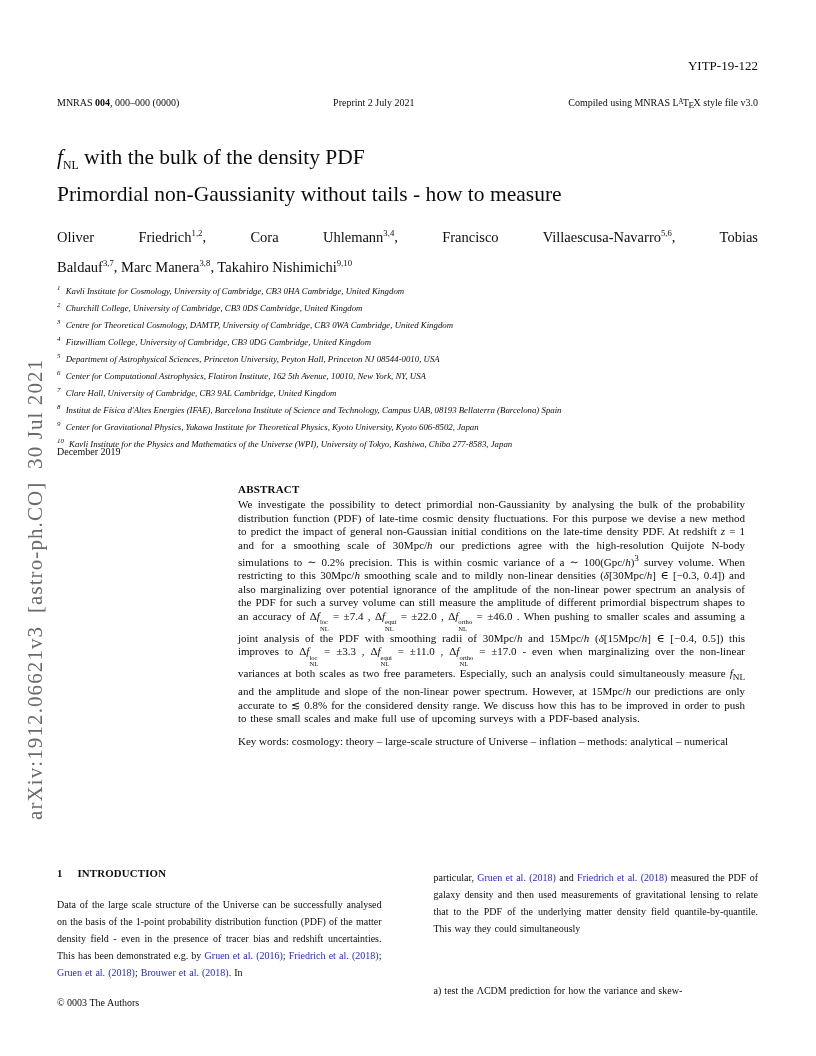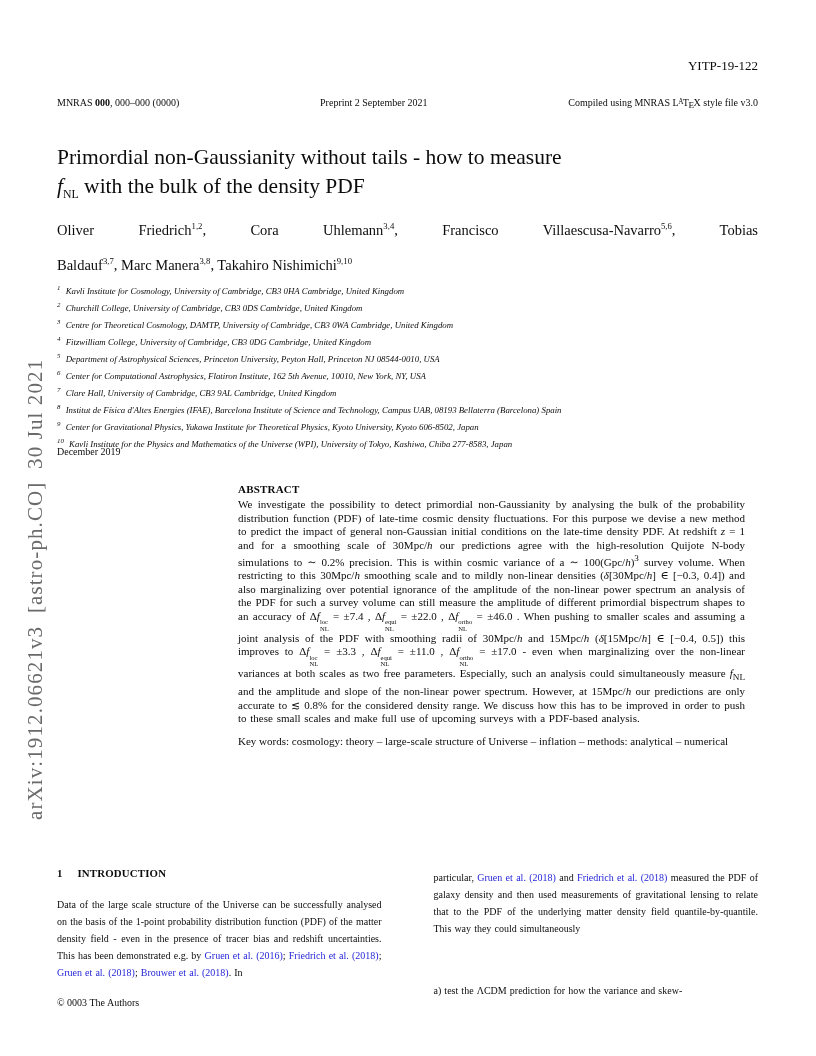--- a/index.html
+++ b/index.html
@@ -18,21 +18,21 @@
   .report-no{position:absolute;top:58px;right:58px;font-size:13px;}
   .hdr-row{position:absolute;top:97px;left:57px;width:701px;display:flex;justify-content:space-between;font-size:10px;}
   .hdr-row b{font-weight:bold;}
   .lx-a{font-size:0.72em;vertical-align:0.28em;margin:0 -0.5px;}
   .lx-e{font-size:0.92em;vertical-align:-0.22em;margin:0 -0.5px;}
 
   .title{position:absolute;top:143px;left:57px;width:706px;margin:0;font-size:21.5px;font-weight:normal;line-height:29px;}
   .title .tl{display:block;}
   .title sub{font-size:0.55em;}
 
-  .authors{position:absolute;top:211px;left:57px;width:701px;font-size:14.5px;line-height:31px;}
+  .authors{position:absolute;top:220px;left:57px;width:701px;font-size:14.5px;line-height:26px;}
   .authors sup{font-size:0.6em;}
   .a1{text-align:justify;text-align-last:justify;}
 
   .affils{position:absolute;top:281px;left:57px;width:726px;font-size:8.8px;line-height:13.05px;font-style:italic;}
   .affil sup{font-size:0.78em;margin-right:3px;}
 
   .date{position:absolute;top:446px;left:57px;font-size:10px;}
 
   .abstract{position:absolute;top:483px;left:238px;width:507px;}
   .abs-h{font-weight:bold;font-size:11px;letter-spacing:0.2px;margin:0 0 3px 0;}
@@ -57,28 +57,28 @@
 </head>
 <body>
 
 <div class="page">
 
   <div class="arxiv-stamp">arXiv:1912.06621v3  [astro-ph.CO]  30 Jul 2021</div>
 
   <div class="report-no">YITP-19-122</div>
 
   <div class="hdr-row">
-    <span>MNRAS <b>000</b>, 000–000 (0000)</span>
-    <span>Preprint 2 September 2021</span>
+    <span>MNRAS <b>004</b>, 000–000 (0000)</span>
+    <span>Preprint 2 July 2021</span>
     <span>Compiled using MNRAS L<span class="lx-a">A</span>T<span class="lx-e">E</span>X style file v3.0</span>
   </div>
 
   <h1 class="title">
+    <span class="tl"><i>f</i><sub>NL</sub> with the bulk of the density PDF</span>
     <span class="tl">Primordial non-Gaussianity without tails - how to measure</span>
-    <span class="tl"><i>f</i><sub>NL</sub> with the bulk of the density PDF</span>
   </h1>
 
   <div class="authors">
     <div class="a1">Oliver Friedrich<sup>1,2</sup>, Cora Uhlemann<sup>3,4</sup>, Francisco Villaescusa-Navarro<sup>5,6</sup>, Tobias</div>
     <div class="a2">Baldauf<sup>3,7</sup>, Marc Manera<sup>3,8</sup>, Takahiro Nishimichi<sup>9,10</sup></div>
   </div>
 
   <div class="affils">
       <div class="affil"><sup>1</sup> Kavli Institute for Cosmology, University of Cambridge, CB3 0HA Cambridge, United Kingdom</div>
       <div class="affil"><sup>2</sup> Churchill College, University of Cambridge, CB3 0DS Cambridge, United Kingdom</div>

